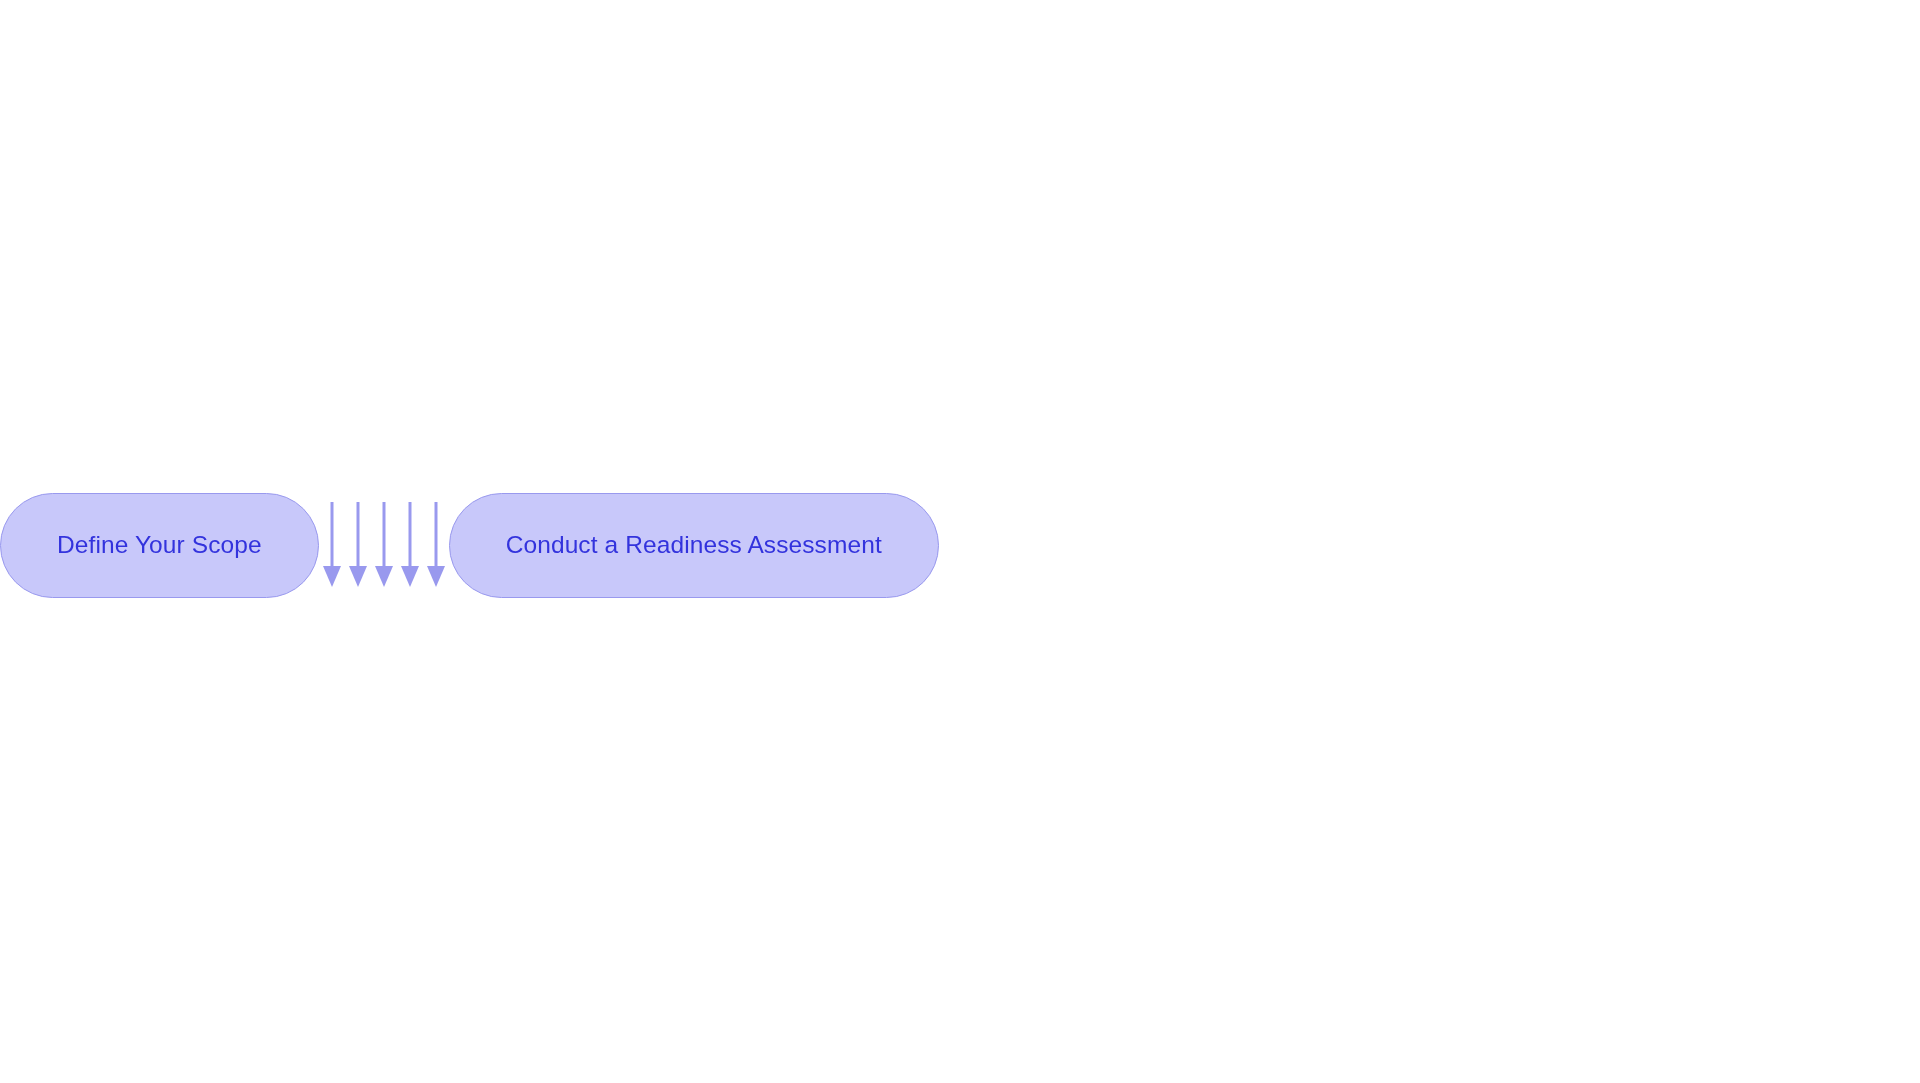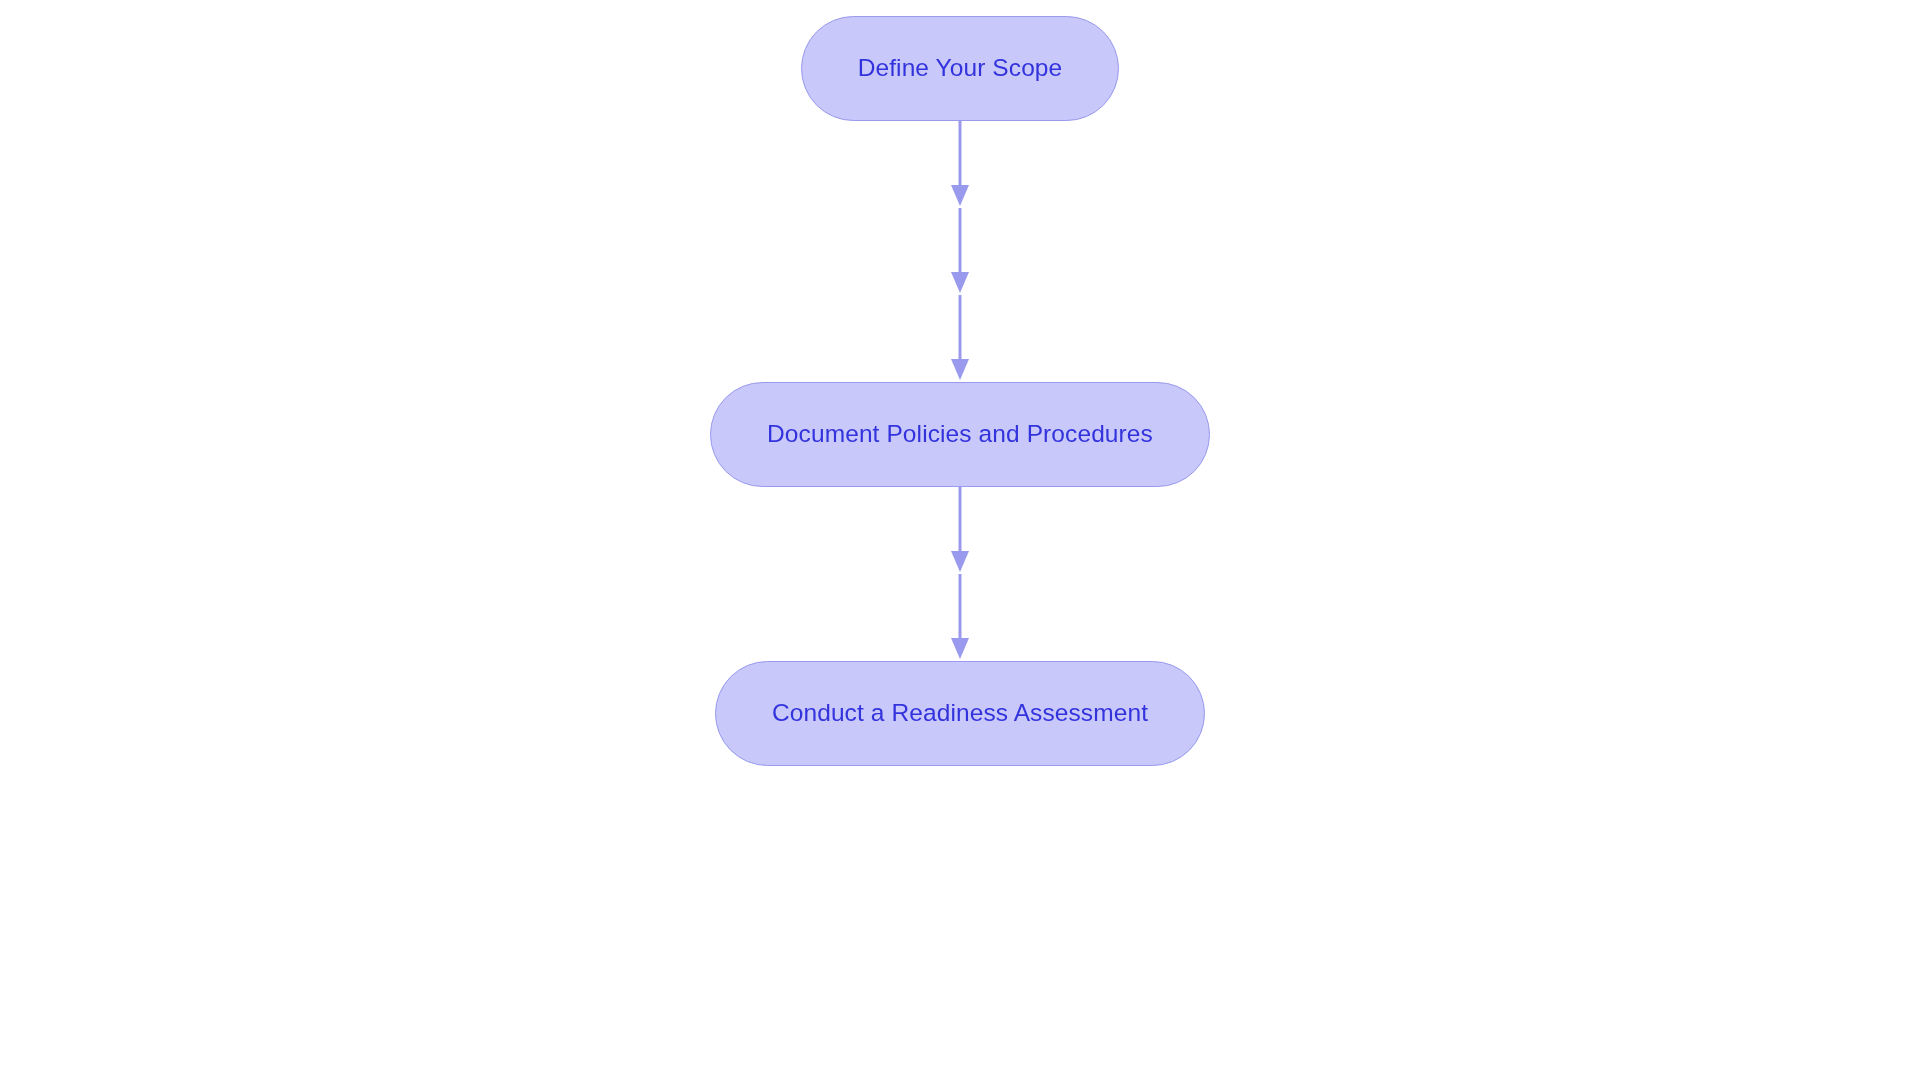--- a/index.html
+++ b/index.html
@@ -22,24 +22,24 @@
     background: #ffffff;
   }
 
   .flow-column {
     position: absolute;
     left: 0;
     top: 0;
     width: 1920px;
     height: 1083px;
     display: flex;
-    flex-direction: column;
+    flex-direction: row;
     align-items: center;
     justify-content: flex-start;
-    padding-top: 16px;
+    padding-top: 8px;
     box-sizing: border-box;
   }
 
   .node {
     box-sizing: border-box;
     height: 105px;
     min-width: 120px;
     border-radius: 52.5px;
     background: #c8c8fa;
     border: 1.5px solid #9999ee;
@@ -100,23 +100,20 @@
     </div>
 
 
     <div class="connector">
       <svg viewBox="0 0 26 87" xmlns="http://www.w3.org/2000/svg" aria-hidden="true">
         <line x1="13" y1="0" x2="13" y2="66" stroke="#9999ee" stroke-width="3"></line>
         <polygon points="4,64 22,64 13,85" fill="#9999ee"></polygon>
       </svg>
     </div>
 
-    <div class="node">
-      <span class="node-label">Document Policies and Procedures</span>
-    </div>
 
     <div class="connector">
       <svg viewBox="0 0 26 87" xmlns="http://www.w3.org/2000/svg" aria-hidden="true">
         <line x1="13" y1="0" x2="13" y2="66" stroke="#9999ee" stroke-width="3"></line>
         <polygon points="4,64 22,64 13,85" fill="#9999ee"></polygon>
       </svg>
     </div>
 
 
     <div class="connector">

